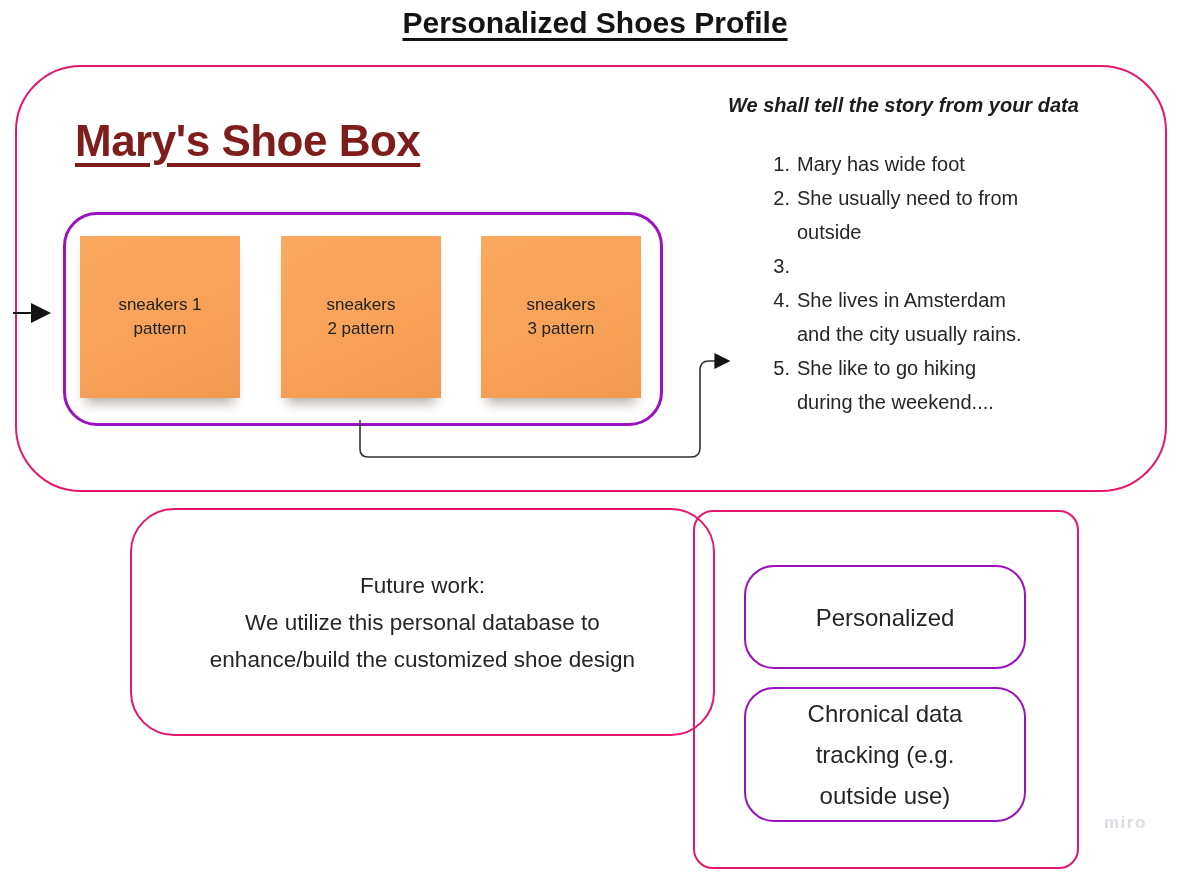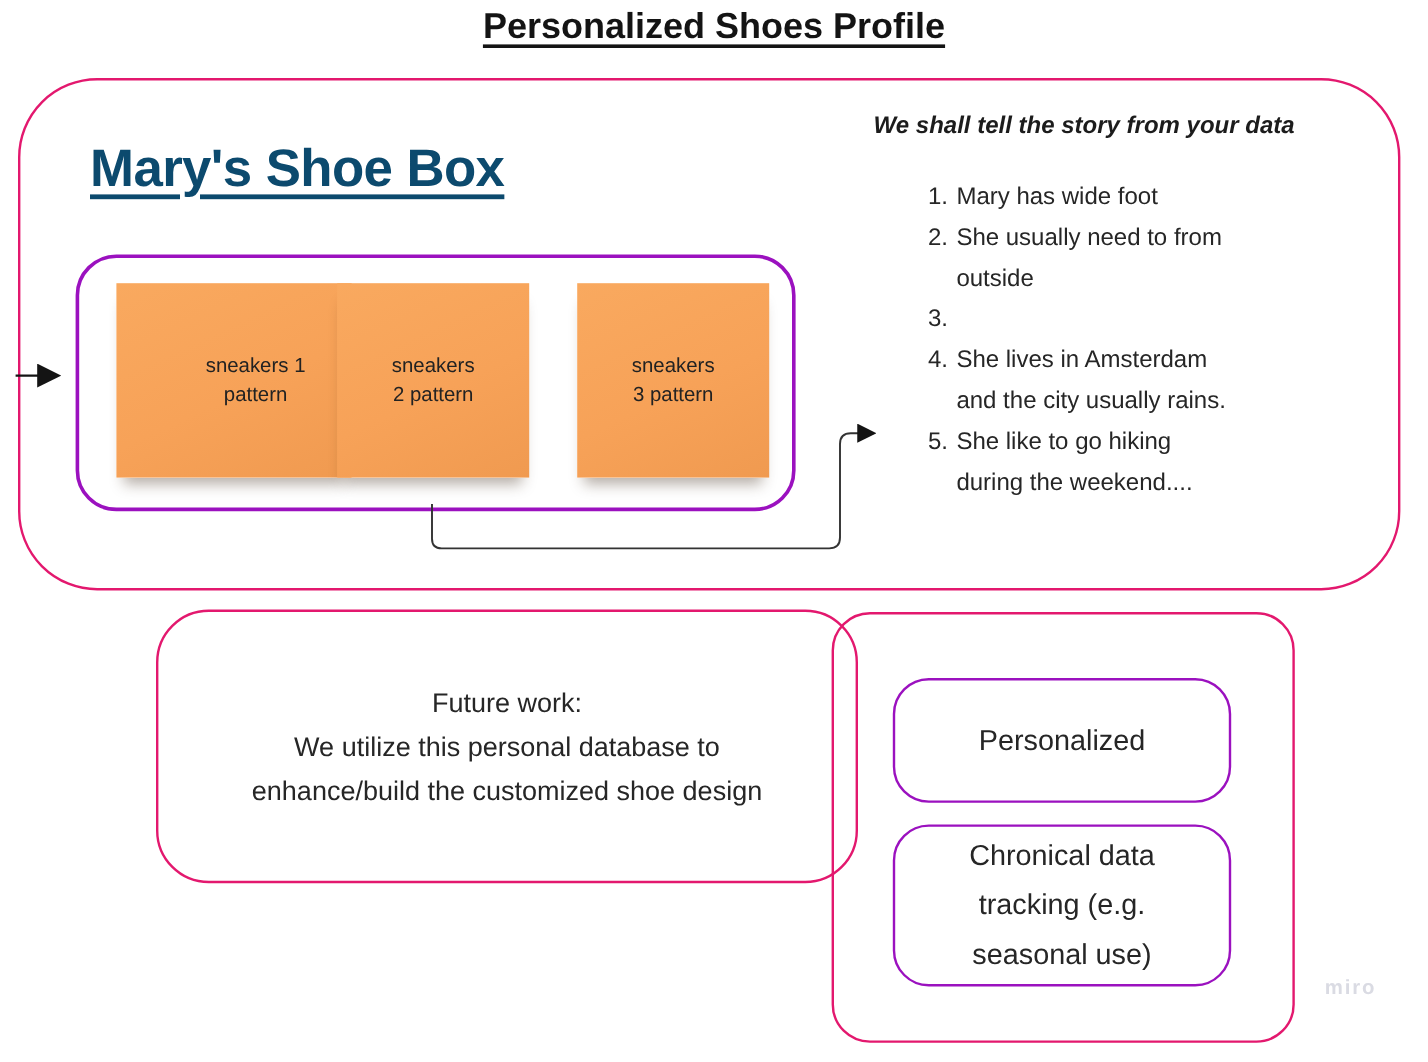--- a/index.html
+++ b/index.html
@@ -19,36 +19,36 @@
   
   .frame-main{
     left:15px;top:65px;width:1148px;height:423px;
     border:2.5px solid #E3186E;border-radius:66px;background:transparent;
   }
   .frame-pink{border:2.5px solid #E3186E;background:transparent;}
   .frame-purple{border:3px solid #9B11BF;background:transparent;}
 
   .shoebox-heading{
     left:75px;top:116px;
-    font-size:44px;font-weight:bold;color:#0c4a6e;letter-spacing:-0.5px;
+    font-size:44px;font-weight:bold;color:#7f1d1d;letter-spacing:-0.5px;
     text-decoration:underline;text-decoration-thickness:3.5px;text-underline-offset:7px;
   }
 
   
   .sticky-container{
     left:63px;top:212px;width:594px;height:208px;border-radius:34px;
   }
   .sticky-note{
     position:absolute;top:21px;width:160px;height:162px;
     background:linear-gradient(155deg,#f9a95f 0%,#f7a258 55%,#f09a50 100%);
     box-shadow:0 11px 11px -6px rgba(60,40,20,.38);
     display:flex;align-items:center;justify-content:center;text-align:center;
     font-size:17px;line-height:24px;color:#222;white-space:pre-line;
   }
-  .sticky-1{left:31px;padding-left:36px;}
+  .sticky-1{left:14px;}
   .sticky-2{left:215px;}
   .sticky-3{left:415px;}
 
   
   .story-heading{
     left:728px;top:94px;width:420px;
     font-size:20px;font-weight:bold;font-style:italic;color:#1c1c1c;
   }
   .story-list{left:763px;top:147px;width:362px;}
   .story-item{display:flex;font-size:20px;line-height:34px;color:#262626;}
@@ -59,21 +59,21 @@
   .future-box{
     left:92px;top:508px;width:581px;height:224px;border-radius:44px;
     display:flex;align-items:center;justify-content:center;margin-left:38px;
   }
   .future-text{
     text-align:center;font-size:22.5px;line-height:37px;color:#262626;white-space:pre-line;
   }
 
   
   .benefits-box{
-    left:693px;top:510px;width:382px;height:355px;border-radius:32px;
+    left:693px;top:510px;width:382px;height:355px;border-radius:20px;
   }
   .benefit-pill{
     position:absolute;left:49px;width:278px;border-radius:30px;
     display:flex;align-items:center;justify-content:center;text-align:center;
     font-size:24px;line-height:41px;color:#262626;white-space:pre-line;
   }
   .pill-personalized{top:53px;height:100px;}
   .pill-chronical{top:175px;height:131px;}
 
   
@@ -132,21 +132,21 @@
 <div class="abs frame-pink future-box">
   <div class="future-text">Future work:
 We utilize this personal database to
 enhance/build the customized shoe design</div>
 </div>
 
 <div class="abs frame-pink benefits-box">
   <div class="benefit-pill pill-personalized frame-purple" style="border-width:2.5px;">Personalized</div>
   <div class="benefit-pill pill-chronical frame-purple" style="border-width:2.5px;">Chronical data
 tracking (e.g.
-seasonal use)</div>
+outside use)</div>
 </div>
 
 <svg class="abs connector-layer" width="1190" height="885" viewBox="0 0 1190 885" xmlns="http://www.w3.org/2000/svg">
   <defs>
     <marker id="arrowhead" viewBox="0 0 10 10" refX="8.5" refY="5" markerWidth="10" markerHeight="10" orient="auto-start-reverse">
       <path d="M0,0 L10,5 L0,10 z" fill="#141414"></path>
     </marker>
   </defs>
   <path d="M 13 313 H 48" stroke="#141414" stroke-width="2" fill="none" marker-end="url(#arrowhead)"></path>
   <path d="M 360 420 L 360 449 Q 360 457 368 457 L 691 457 Q 700 457 700 448 L 700 370 Q 700 361 709 361 L 728 361" stroke="#333333" stroke-width="1.6" fill="none" marker-end="url(#arrowhead)"></path>

